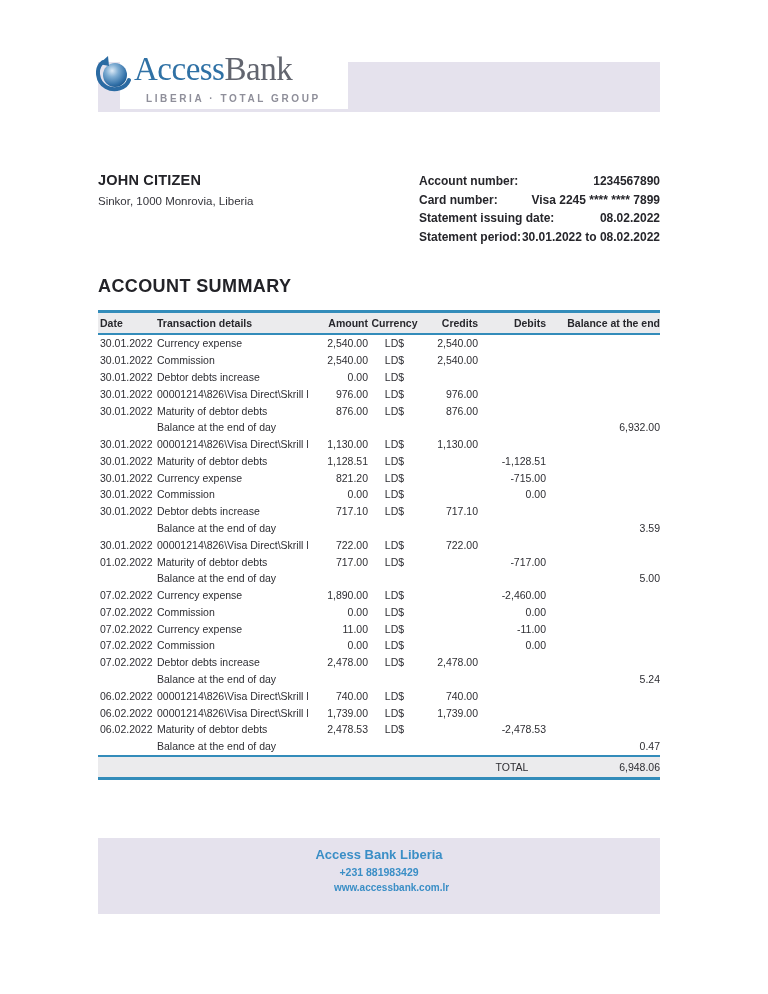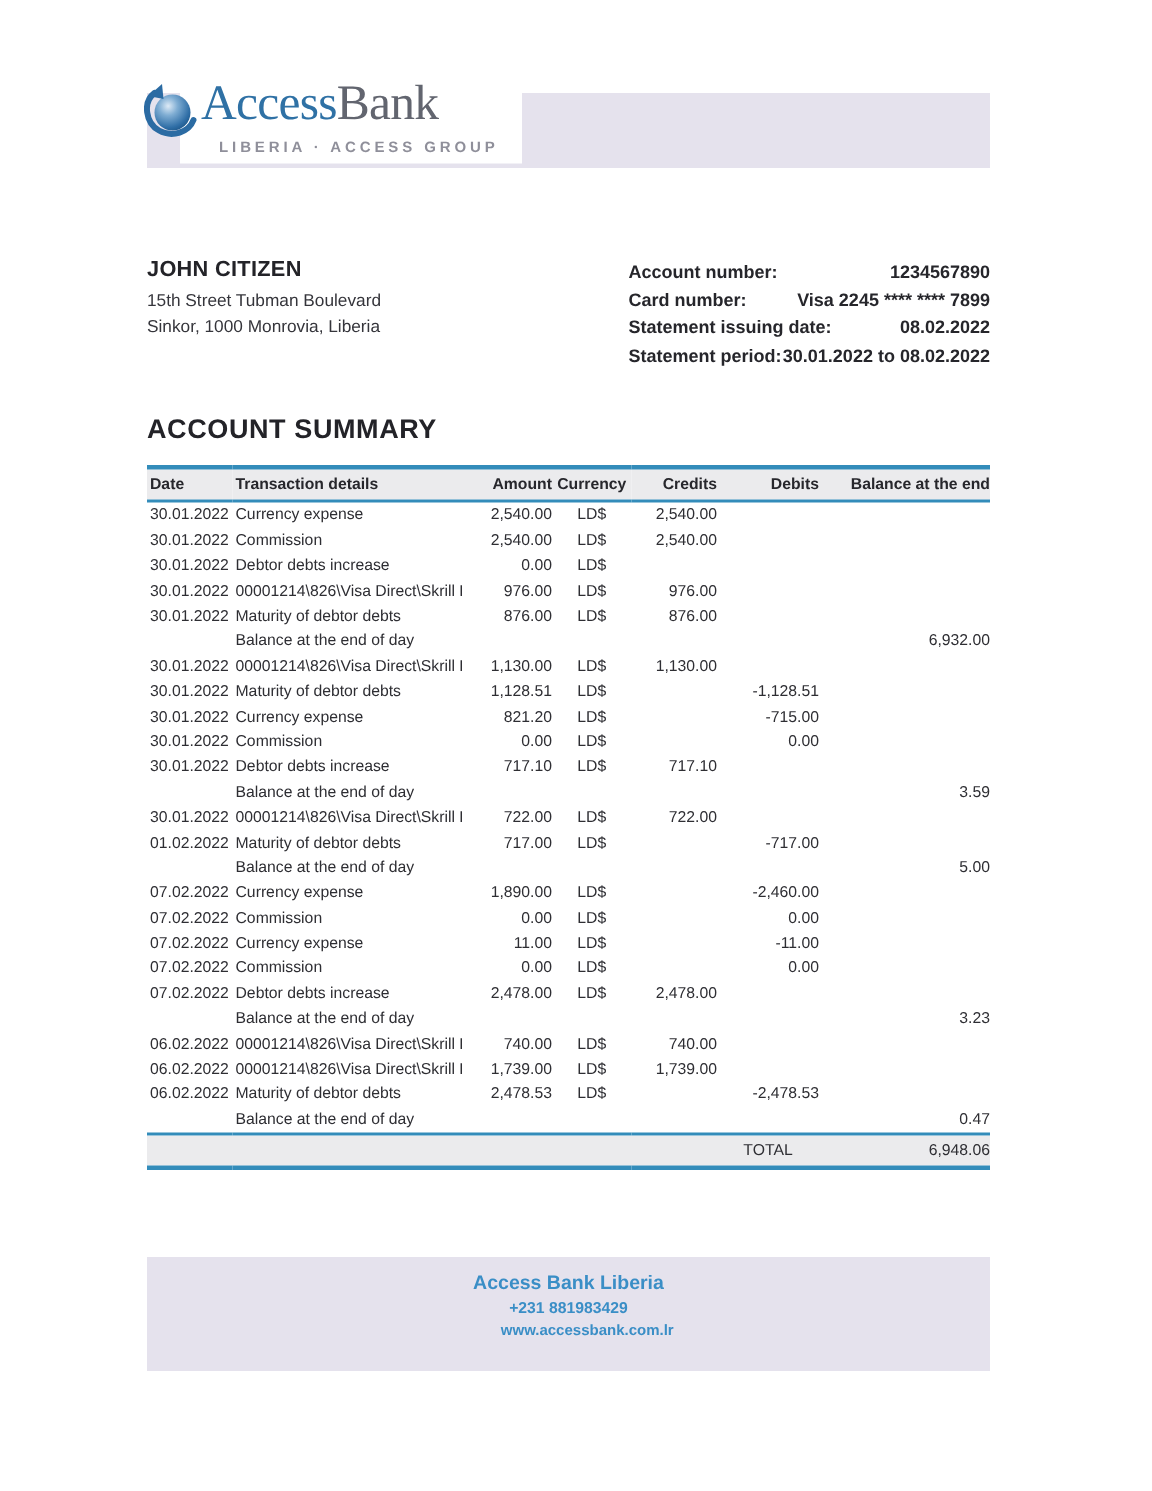--- a/index.html
+++ b/index.html
@@ -168,28 +168,27 @@
               <stop offset="100%" stop-color="#1d5688"></stop>
             </radialGradient>
           </defs>
           <circle cx="19" cy="20" r="12" fill="url(#sphere)"></circle>
           <path d="M 7,7 C -1,13 1,27 10,32 C 19,37 30,33 33,25" fill="none" stroke="#2b6ba3" stroke-width="4" stroke-linecap="round"></path>
           <path d="M 12,1 L 3,9 L 13,11 Z" fill="#2b6ba3"></path>
         </svg>
         <div class="logo-wordmark">
           <span class="logo-access">Access</span><span class="logo-bank">Bank</span>
         </div>
-        <div class="logo-tagline">LIBERIA · ACCESS GROUP</div>
+        <div class="logo-tagline">LIBERIA · TOTAL GROUP</div>
       </div>
     </div>
 
     <div class="info-section">
       <div class="customer-block">
         <div class="customer-name">JOHN CITIZEN</div>
-        <div class="customer-addr">15th Street Tubman Boulevard</div>
         <div class="customer-addr">Sinkor, 1000 Monrovia, Liberia</div>
       </div>
       <div class="account-block">
         <div class="account-row">
           <span class="account-label">Account number:</span>
           <span class="account-value">1234567890</span>
         </div>
         <div class="account-row">
           <span class="account-label">Card number:</span>
           <span class="account-value">Visa 2245 **** **** 7899</span>
@@ -409,21 +408,21 @@
             <td class="al-r"></td>
             <td class="al-r"></td>
           </tr>
           <tr>
             <td class="al-l"></td>
             <td class="al-l">Balance at the end of day</td>
             <td class="al-r"></td>
             <td class="al-c"></td>
             <td class="al-r"></td>
             <td class="al-r"></td>
-            <td class="al-r">3.23</td>
+            <td class="al-r">5.24</td>
           </tr>
           <tr>
             <td class="al-l">06.02.2022</td>
             <td class="al-l">00001214\826\Visa Direct\Skrill L</td>
             <td class="al-r">740.00</td>
             <td class="al-c">LD$</td>
             <td class="al-r">740.00</td>
             <td class="al-r"></td>
             <td class="al-r"></td>
           </tr>

